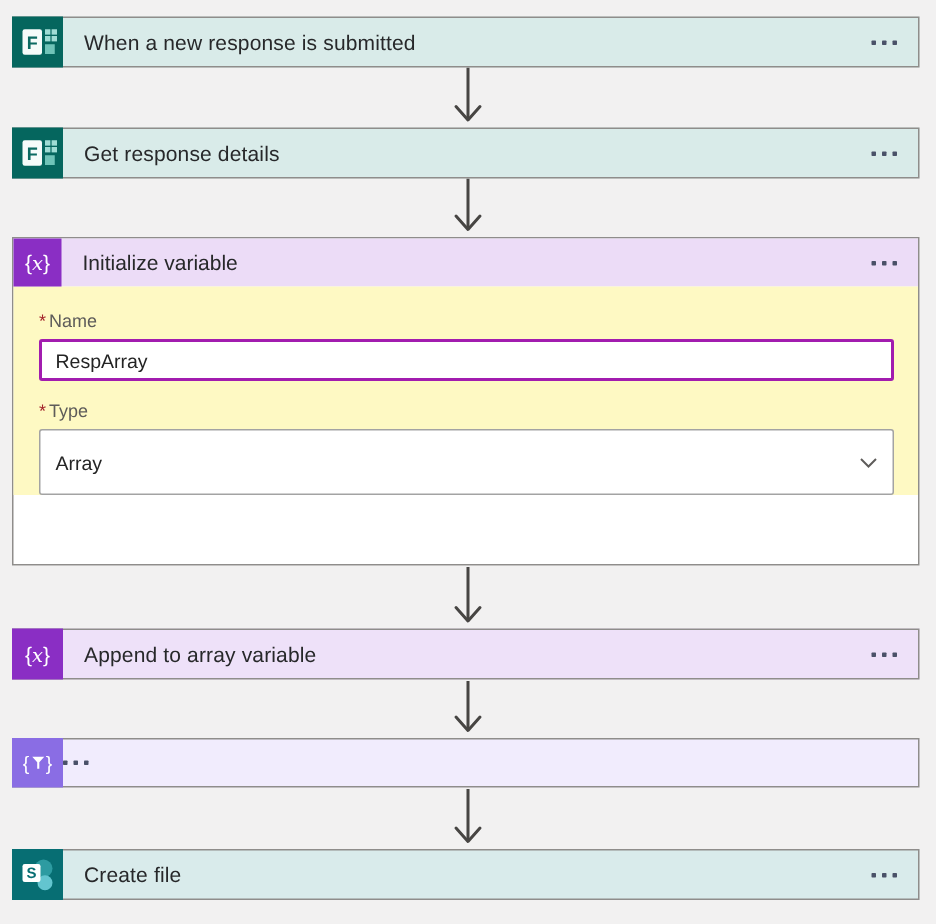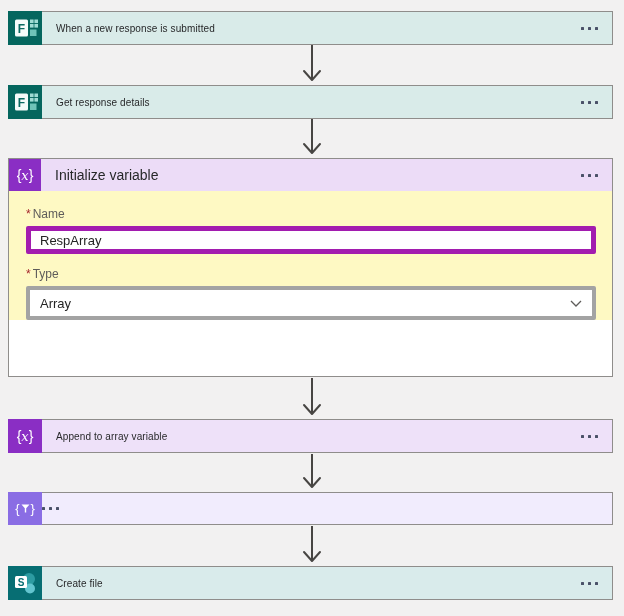--- a/index.html
+++ b/index.html
@@ -15,21 +15,21 @@
     display:flex; align-items:stretch;
     border:1px solid #8f8d8b; background:#fff;
   }
   .card .icon {
     width:34px; flex:0 0 34px; display:flex;
     align-items:center; justify-content:center;
     margin:-1px 0 -1px -1px; 
   }
   .card .title {
     flex:1; display:flex; align-items:center;
-    padding-left:14px; font-size:10px; color:#27282a; letter-spacing:.1px;
+    padding-left:14px; font-size:14px; color:#27282a; letter-spacing:.1px;
   }
   .card .menu {
     display:flex; align-items:center; gap:4px; padding-right:14px;
     cursor:pointer;
   }
   .card .menu i {
     width:3px; height:3px; background:#4a5168; border-radius:.5px; display:block;
   }
   
   .bg-forms      { background:#d9ebe9; }
@@ -62,28 +62,28 @@
   }
   .card-header .menu { display:flex; align-items:center; gap:4px; padding-right:14px; cursor:pointer; }
   .card-header .menu i { width:3px; height:3px; background:#4a5168; border-radius:.5px; display:block; }
 
   .card-body { padding:16px 16px 0 17px; background:#fef9c3; }
   .field-label {
     font-size:12px; color:#5e5c5a; margin-bottom:5px; display:block;
   }
   .req { color:#a4262c; margin-right:2px; font-size:12px; }
   .text-input {
-    width:100%; height:28px; border:5px solid #a21caf; border-radius:2px;
+    width:100%; height:28px; border:2px solid #a21caf; border-radius:2px;
     background:#fff; font-family:"Liberation Sans", sans-serif;
     font-size:13px; color:#242424; padding:0 9px; outline:none; display:block;
   }
   .text-input.light { border-color:#a9a7a5; }
   .text-input.light::placeholder { color:#767472; opacity:1; }
   .dropdown {
-    width:100%; height:34px; border:4px solid #a3a3a3; border-radius:2px;
+    width:100%; height:44px; border:1px solid #a3a3a3; border-radius:2px;
     background:#fff; display:flex; align-items:center; justify-content:space-between;
     padding:0 10px; font-size:13px; color:#242424; cursor:pointer;
   }
   .f-name  { margin-bottom:13px; }
   .f-type  { margin-bottom:13px; }
   .f-value { margin-bottom:18px; }
 
   
   .arrow { position:absolute; left:299px; width:26px; }
   .arrow svg { display:block; }

